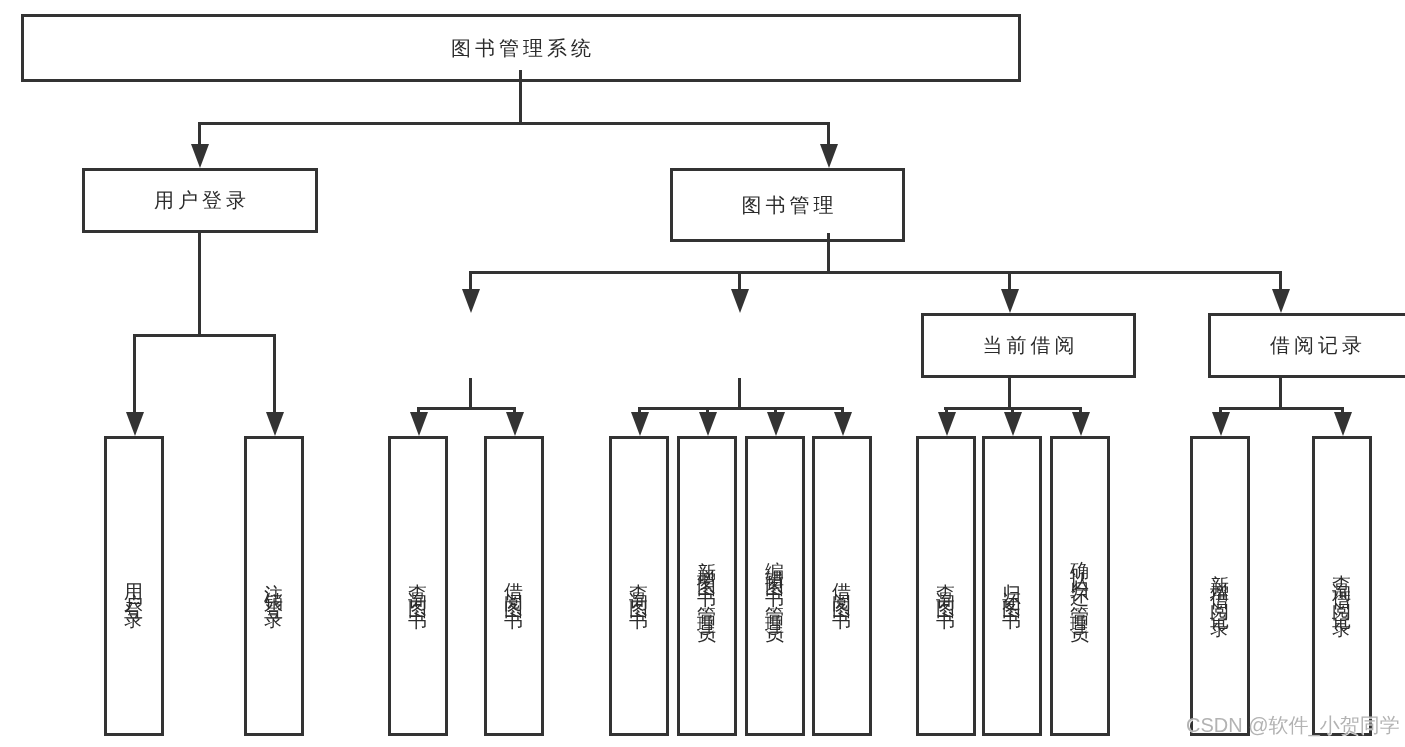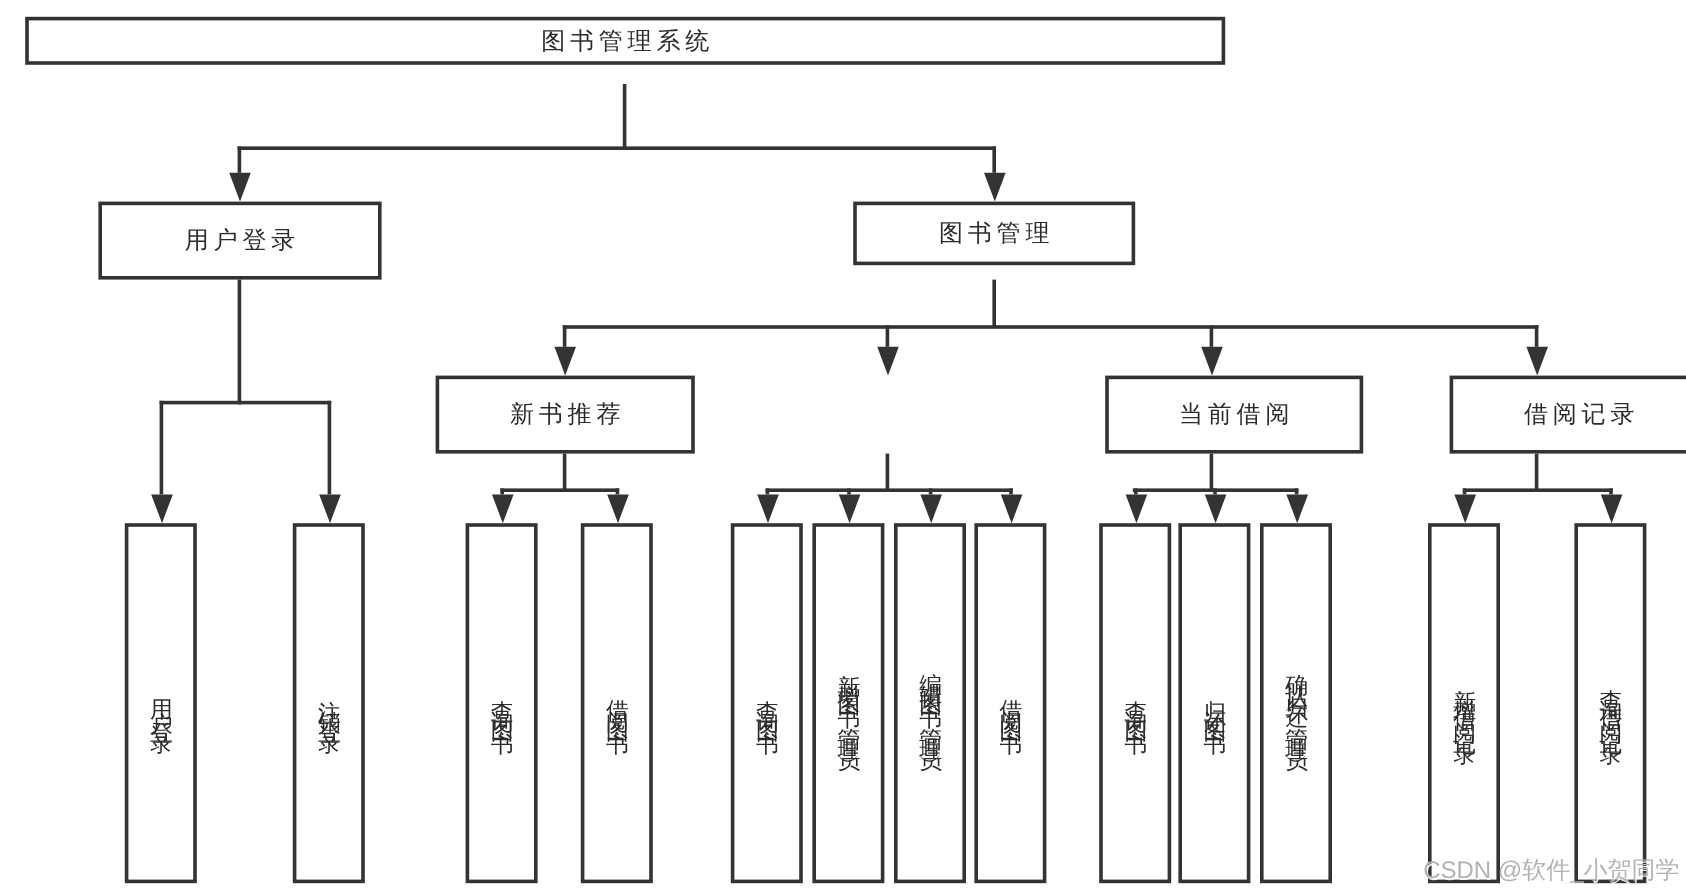--- a/index.html
+++ b/index.html
@@ -27,51 +27,48 @@
   .watermark{
     position:absolute;font-size:20px;white-space:nowrap;z-index:5;
     color:#b3b3b3;text-shadow:1px 1px 0 rgba(255,255,255,0.85);
   }
 </style>
 </head>
 <body>
 
 <div class="canvas">
 
-  <div class="box h" style="left:21px;top:14px;width:1000px;height:40px">
+  <div class="box h" style="left:21px;top:14px;width:1000px;height:68px">
     <span>图书管理系统</span>
   </div>
 
   <div class="vl" style="left:519px;top:70px;height:53px"></div>
   <div class="hl" style="left:198px;top:122px;width:632px"></div>
   <div class="arrow" style="left:198px;top:122px;height:22px"></div>
   <div class="arrow" style="left:827px;top:122px;height:22px"></div>
 
   <div class="box h" style="left:82px;top:168px;width:236px;height:65px">
     <span>用户登录</span>
   </div>
-  <div class="box h" style="left:711px;top:168px;width:235px;height:53px">
+  <div class="box h" style="left:670px;top:168px;width:235px;height:74px">
     <span>图书管理</span>
   </div>
 
   <div class="vl" style="left:198px;top:233px;height:104px"></div>
   <div class="hl" style="left:133px;top:334px;width:143px"></div>
   <div class="arrow" style="left:133px;top:334px;height:78px"></div>
   <div class="arrow" style="left:273px;top:334px;height:78px"></div>
 
   <div class="vl" style="left:827px;top:233px;height:40px"></div>
   <div class="hl" style="left:469px;top:271px;width:813px"></div>
   <div class="arrow" style="left:469px;top:271px;height:18px"></div>
   <div class="arrow" style="left:738px;top:271px;height:18px"></div>
   <div class="arrow" style="left:1008px;top:271px;height:18px"></div>
   <div class="arrow" style="left:1279px;top:271px;height:18px"></div>
 
-  <div class="box h" style="left:363px;top:313px;width:216px;height:65px">
-    <span>新书推荐</span>
-  </div>
   <div class="box h" style="left:921px;top:313px;width:215px;height:65px">
     <span>当前借阅</span>
   </div>
   <div class="box h" style="left:1208px;top:313px;width:216px;height:65px">
     <span>借阅记录</span>
   </div>
 
   <div class="vl" style="left:469px;top:378px;height:31px"></div>
   <div class="vl" style="left:738px;top:378px;height:31px"></div>
   <div class="vl" style="left:1008px;top:378px;height:31px"></div>

